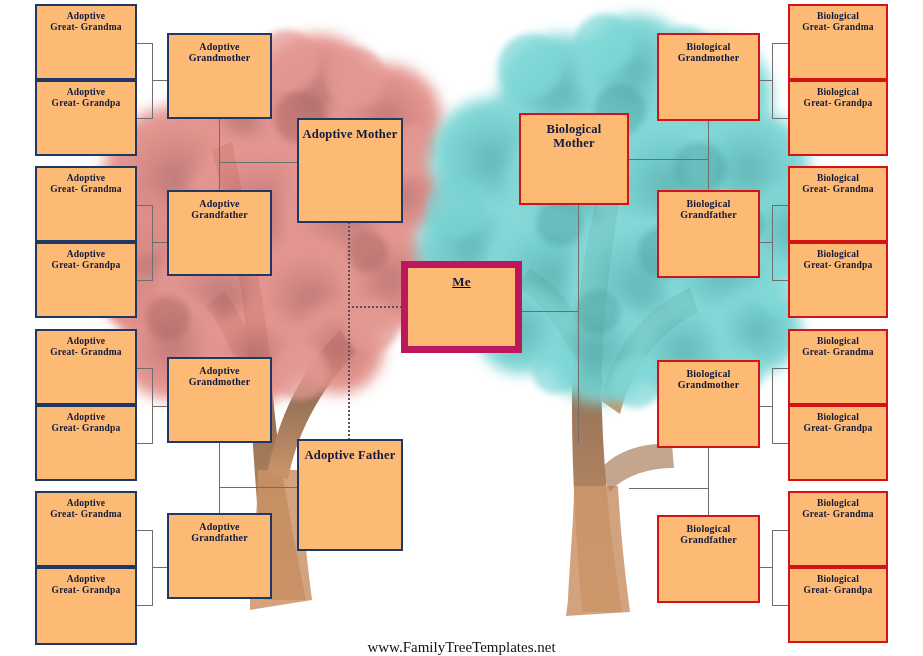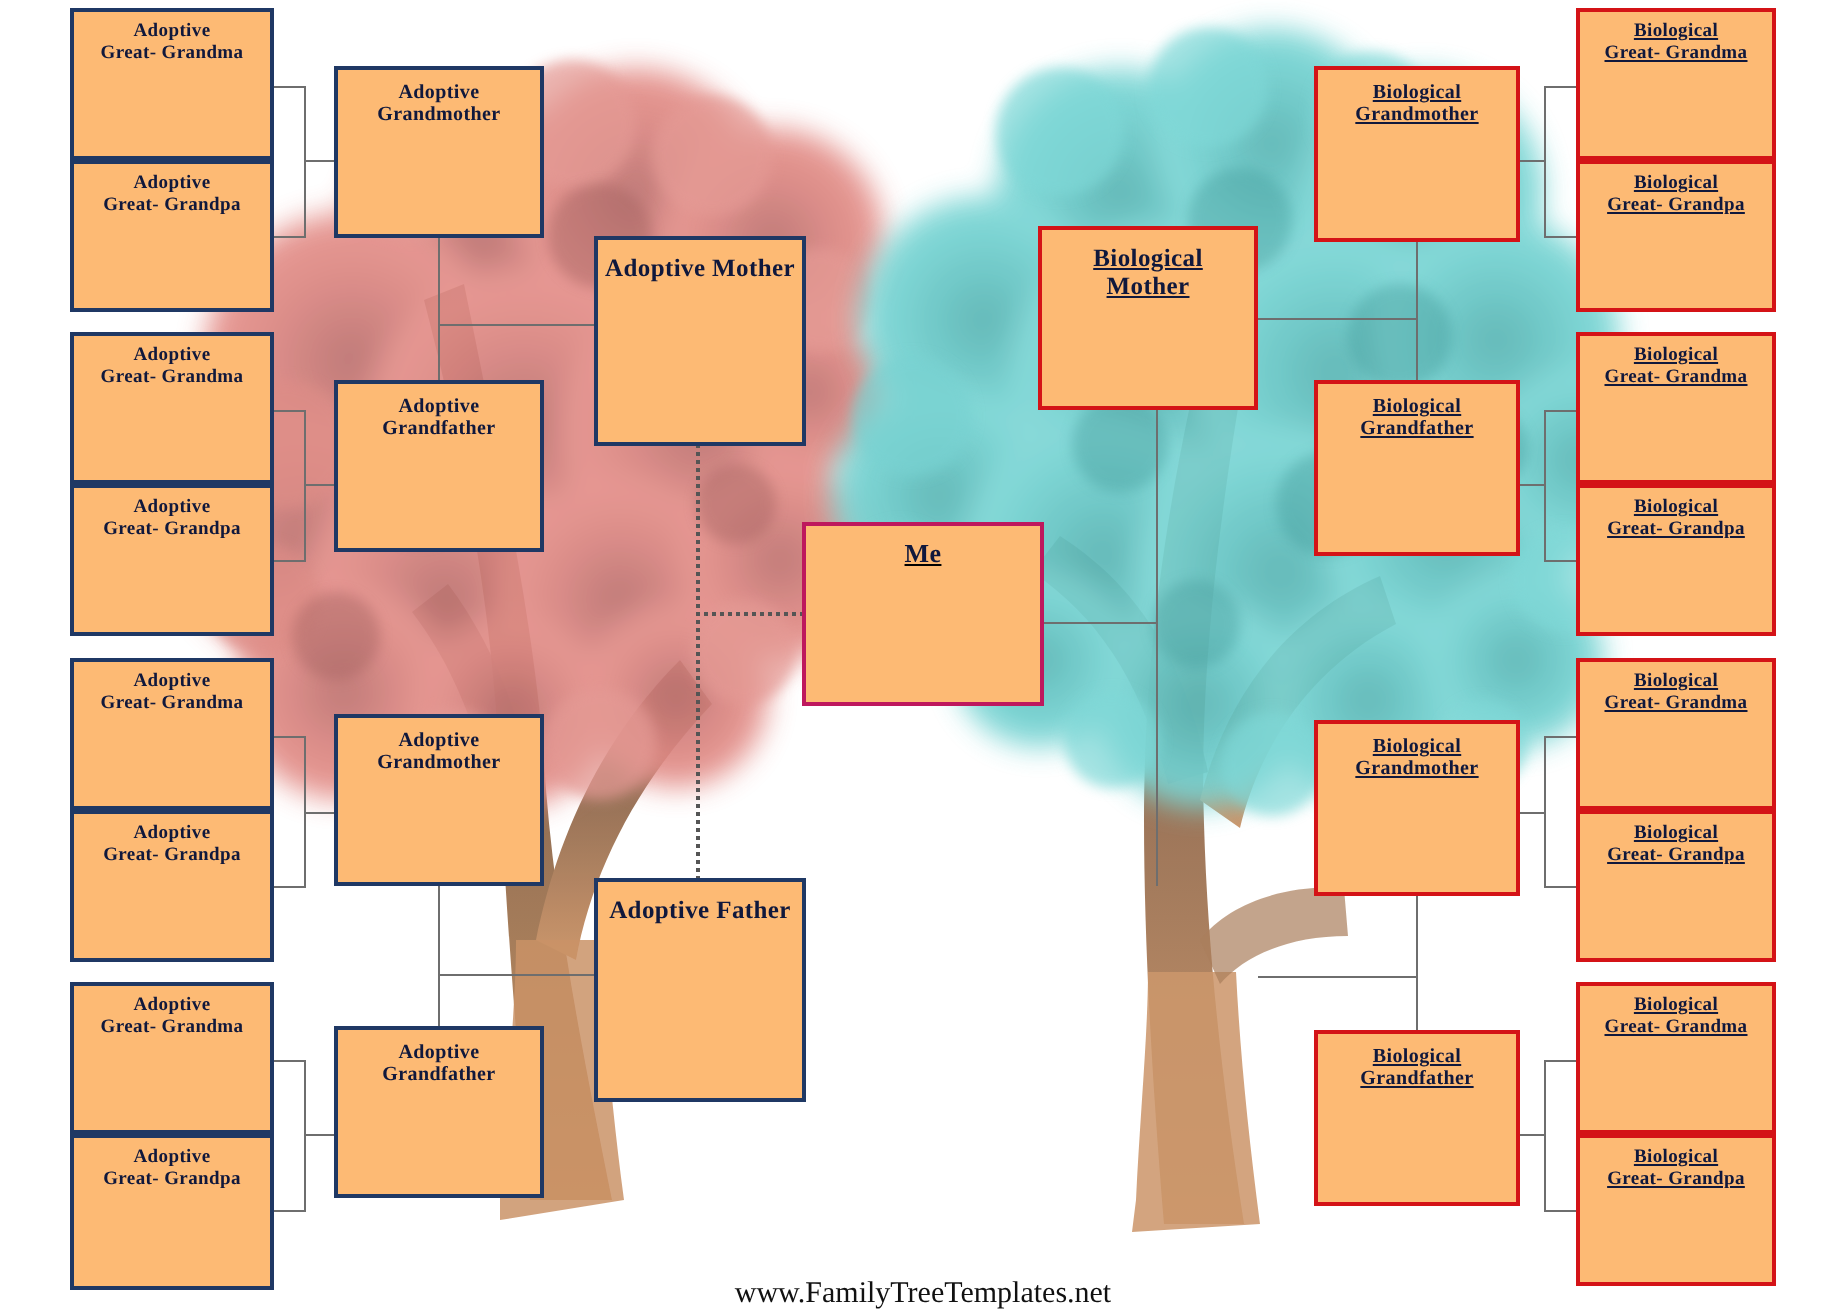--- a/index.html
+++ b/index.html
@@ -17,22 +17,22 @@
   .dot-h{position:absolute;height:2px;background-image:linear-gradient(to right,#555 50%,rgba(0,0,0,0) 0);background-size:4px 2px;background-repeat:repeat-x;}
 
   
   .bx{position:absolute;background:#fdba74;box-sizing:border-box;}
   .bx .cap{display:block;width:100%;text-align:center;font-weight:bold;color:#10163a;
            line-height:1.12;letter-spacing:.2px;}
 
   .navy{border:2px solid #1f3864;}
   .navy .cap{color:#10183c;}
   .red{border:2px solid #d41317;}
-  .red .cap{color:#10183c;text-decoration:underline;}
-  .purple{border:2px solid #be185d;text-decoration:underline;}
+  .red .cap{color:#10183c;}
+  .purple{border:7px solid #be185d;text-decoration:underline;}
   .purple .cap{color:#10183c;}
 
   .s-gg .cap{font-size:9.5px;padding-top:5px;}
   .s-gp .cap{font-size:10px;padding-top:6px;}
   .s-par .cap{font-size:12.5px;padding-top:7px;}
   .s-me .cap{font-size:13px;padding-top:7px;}
 
   .footer{position:absolute;left:0;width:923px;text-align:center;
           font-family:"Liberation Serif",serif;font-size:15px;color:#111;}
 </style>

